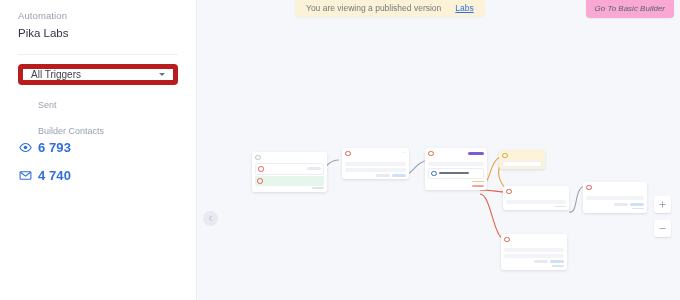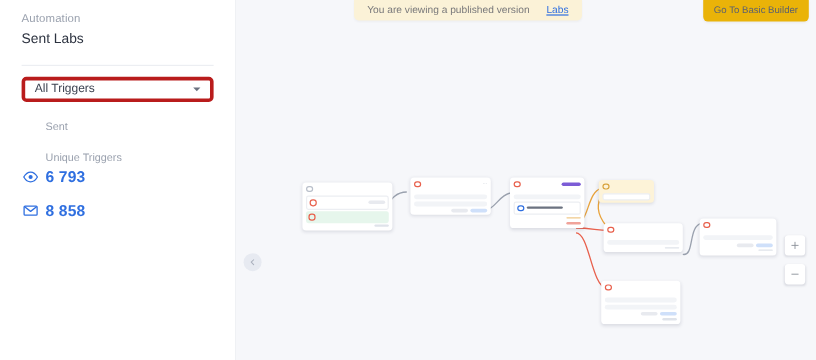--- a/index.html
+++ b/index.html
@@ -38,21 +38,21 @@
   }
   .sb-choose-label { font-size: 10.5px; color: #3b4250; font-weight: bold; letter-spacing:-.1px;}
   .help-icon {
     width: 9px; height: 9px; border-radius: 50%;
     border: 1px solid #b9bfca; color: #b9bfca;
     font-size: 6.5px; line-height: 7px; text-align: center;
     display: inline-block; font-family: "Liberation Serif", serif;
   }
   .sb-select-wrap { padding: 0 18px; margin-top: 9px; }
   .sb-select {
-    height: 21px; border: 3px solid #b91c1c; border-radius: 4px;
+    height: 21px; border: 5px solid #b91c1c; border-radius: 4px;
     display: flex; align-items: center; justify-content: space-between;
     padding: 0 8px; background: #fff;
   }
   .sb-select-val { font-size: 10px; color: #3b4250; }
   .caret { width: 0; height: 0; border-left: 3px solid transparent;
     border-right: 3px solid transparent; border-top: 3.5px solid #6b7280; }
 
   .stats { padding: 0 18px; margin-top: 14px; }
   .stat { margin-bottom: 13px; }
   .stat-label { font-size: 9px; color: #9aa1ae; padding-left: 20px; line-height: 13px; }
@@ -80,25 +80,26 @@
     display: flex; align-items: flex-start; gap: 14px;
     box-shadow: 0 1px 2px rgba(0,0,0,.04);
     z-index: 40;
   }
   .banner-text { font-size: 8.5px; color: #78787a; }
   .banner-link {
     font-size: 8.5px; color: #2f6fe0; text-decoration: underline; cursor: pointer;
   }
   .basic-builder {
     position: absolute; top: 0; right: 6px;
-    background: #eab308; border-radius: 0 0 4px 4px;
+    background: #f9a8d4; border-radius: 0 0 4px 4px;
     padding: 4px 9px 5px 9px;
     font-size: 8px; color: #5b6170;
     box-shadow: 0 1px 2px rgba(0,0,0,.05);
     z-index: 40;
+    font-style: italic;
   }
   .collapse-handle {
     position: absolute; left: 6px; top: 211px;
     width: 15px; height: 15px; border-radius: 50%;
     background: #e7eaf1;
     display: flex; align-items: center; justify-content: center;
     z-index: 30;
   }
   .collapse-handle svg { display:block; }
 
@@ -156,61 +157,61 @@
 </style>
 </head>
 <body>
 
 <div id="app">
 
   <aside class="sidebar">
 
     <div class="sb-head">
       <div class="sb-kicker">Automation</div>
-      <div class="sb-title">Sent Labs</div>
+      <div class="sb-title">Pika Labs</div>
     </div>
 
     <div class="sb-divider"></div>
 
 
     <div class="sb-select-wrap">
       <div class="sb-select">
         <span class="sb-select-val">All Triggers</span>
         <span class="caret"></span>
       </div>
     </div>
 
     <div class="stats">
 
       <div class="stat">
         <div class="stat-label">Sent</div>
       </div>
 
       <div class="stat">
-        <div class="stat-label">Unique Triggers</div>
+        <div class="stat-label">Builder Contacts</div>
         <div class="stat-row">
           <span class="stat-ico">
             <svg width="13" height="13" viewBox="0 0 24 24" fill="none" stroke="#2f6fe0" stroke-width="2">
                 <path d="M1.5 12 C5 6 9 4.5 12 4.5 C15 4.5 19 6 22.5 12 C19 18 15 19.5 12 19.5 C9 19.5 5 18 1.5 12 Z"></path>
                 <circle cx="12" cy="12" r="3.2" fill="#2f6fe0" stroke="none"></circle>
               </svg>
           </span>
           <span class="stat-val">6 793</span>
         </div>
       </div>
 
       <div class="stat">
         <div class="stat-row">
           <span class="stat-ico">
             <svg width="13" height="13" viewBox="0 0 24 24" fill="none" stroke="#2f6fe0" stroke-width="2" stroke-linejoin="round">
                 <rect x="2" y="5" width="20" height="14" rx="1.5"></rect>
                 <path d="M2.8 6 L12 13.2 L21.2 6"></path>
               </svg>
           </span>
-          <span class="stat-val">8 858</span>
+          <span class="stat-val">4 740</span>
         </div>
       </div>
 
 
     </div>
   </aside>
 
   <main class="canvas">
 
     <div class="banner">

